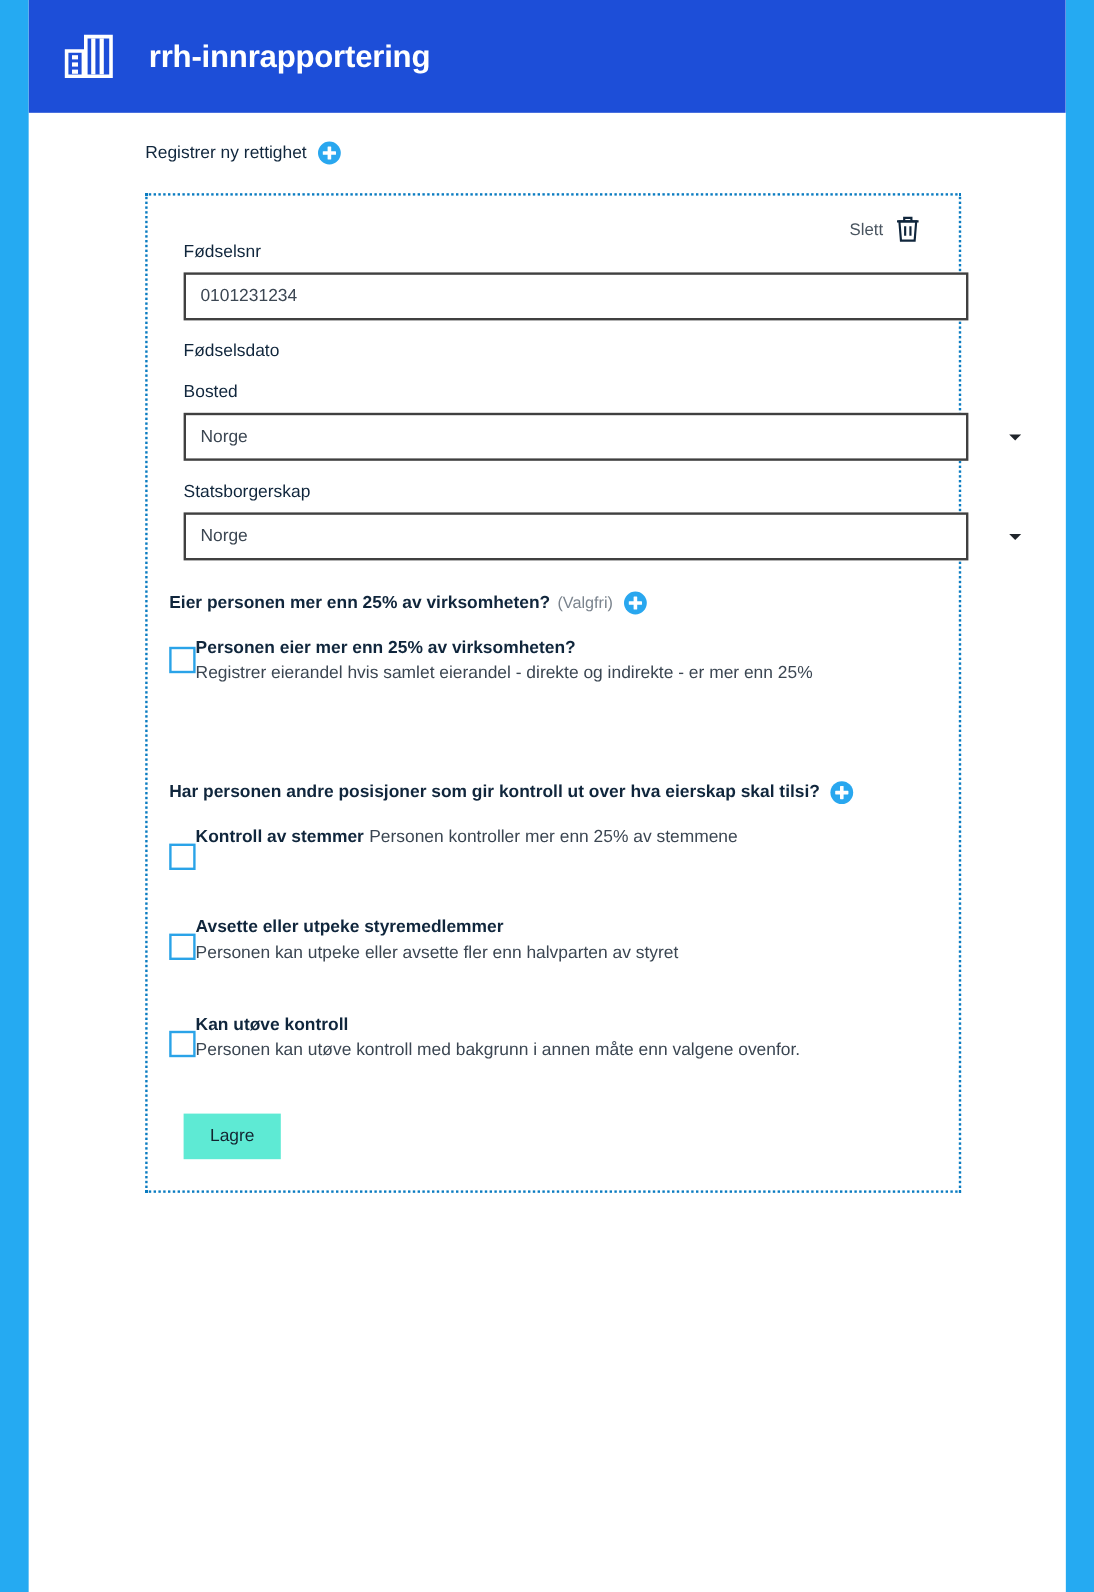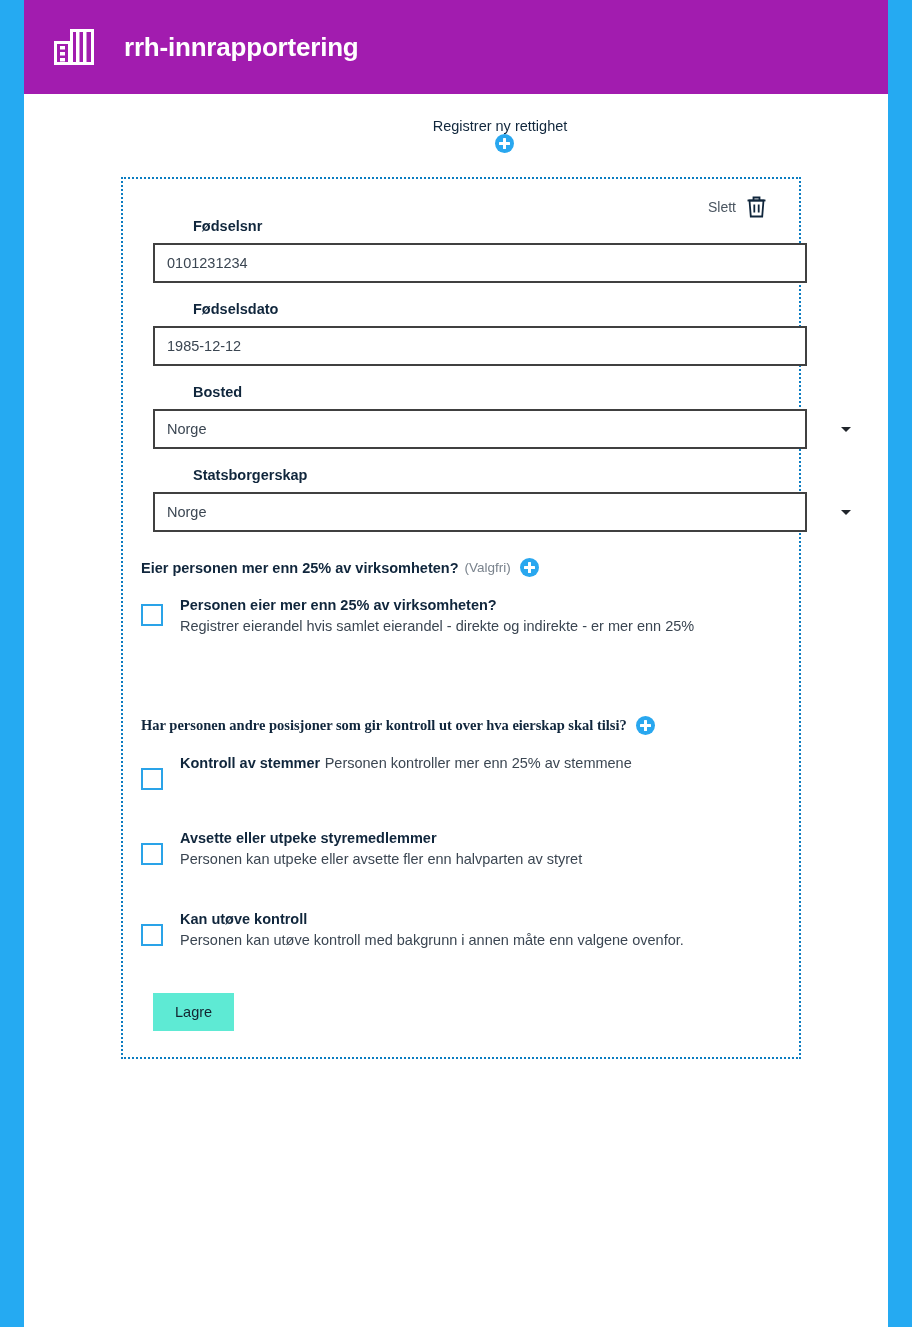--- a/index.html
+++ b/index.html
@@ -37,21 +37,21 @@
     left: 24px;
     right: 24px;
     top: 0;
     bottom: 0;
     background: #ffffff;
   }
 
   
   .header {
     height: 94px;
-    background: #a21caf;
+    background: #1d4ed8;
     display: flex;
     align-items: center;
     padding-left: 26px;
     box-sizing: border-box;
   }
   .logo-icon {
     width: 48px;
     height: 48px;
     flex: 0 0 48px;
     display: block;
@@ -82,21 +82,20 @@
   .org-name { font-weight: bold; }
   .org-nr { font-weight: normal; }
 
   .register-line {
     padding: 24px 0 0 97px;
     font-size: 14.5px;
     color: #10263c;
     display: flex;
     align-items: center;
     white-space: nowrap;
-    flex-direction: column;
   }
   .register-line .label { margin-right: 9px; }
 
   
   .plus-icon {
     width: 19px;
     height: 19px;
     flex: 0 0 19px;
     border-radius: 50%;
     background: #29a7ef;
@@ -143,25 +142,24 @@
   }
   .trash-icon {
     width: 21px;
     height: 23px;
     display: block;
   }
 
   .field { padding: 0 0 0 14px; }
   .field-label {
     font-size: 14.5px;
-    font-weight: bold;
+    font-weight: normal;
     color: #10263c;
     display: block;
     margin-bottom: 9px;
-    margin-left: 40px;
   }
   .field + .field { margin-top: 18px; }
 
   .text-input,
   .select-input {
     width: 654px;
     height: 40px;
     box-sizing: border-box;
     border: 2px solid #404040;
     background: #ffffff;
@@ -207,40 +205,40 @@
   .question-head .optional {
     font-weight: normal;
     color: #7a838d;
     margin-left: 6px;
     font-size: 13.5px;
   }
   .question-head .plus-icon { margin-left: 9px; }
 
   .ownership-block { margin-top: 26px; }
   .positions-block { margin-top: 78px; }
-  .positions-block .question-head { padding-left: 2px; font-family: Liberation Serif, serif; }
+  .positions-block .question-head { padding-left: 2px; }
 
   .check-row {
     display: flex;
     align-items: flex-start;
     margin-top: 18px;
     padding-left: 2px;
   }
   .check-row + .check-row { margin-top: 38px; }
   .checkbox {
     width: 22px;
     height: 22px;
     flex: 0 0 22px;
     box-sizing: border-box;
     border: 2px solid #2aa3e8;
     background: #ffffff;
     margin-top: 15px;
     cursor: pointer;
   }
-  .check-text { margin-left: 17px; }
+  .check-text { }
   .check-title {
     font-size: 14.5px;
     font-weight: bold;
     color: #10263c;
     line-height: 1.45;
   }
   .check-desc {
     font-size: 14.5px;
     color: #3b4652;
     line-height: 1.5;
@@ -317,21 +315,20 @@
           </span>
         </div>
 
         <div class="field">
           <label class="field-label">Fødselsnr</label>
           <input class="text-input" type="text" value="0101231234" style="">
         </div>
 
         <div class="field">
           <label class="field-label">Fødselsdato</label>
-          <input class="text-input" type="text" value="1985-12-12" style="">
         </div>
 
 
         <div class="field">
           <label class="field-label">Bosted</label>
           <div class="select-wrap">
             <select class="select-input">
               <option>Norge</option>
             </select>
             <span class="select-caret"></span>

